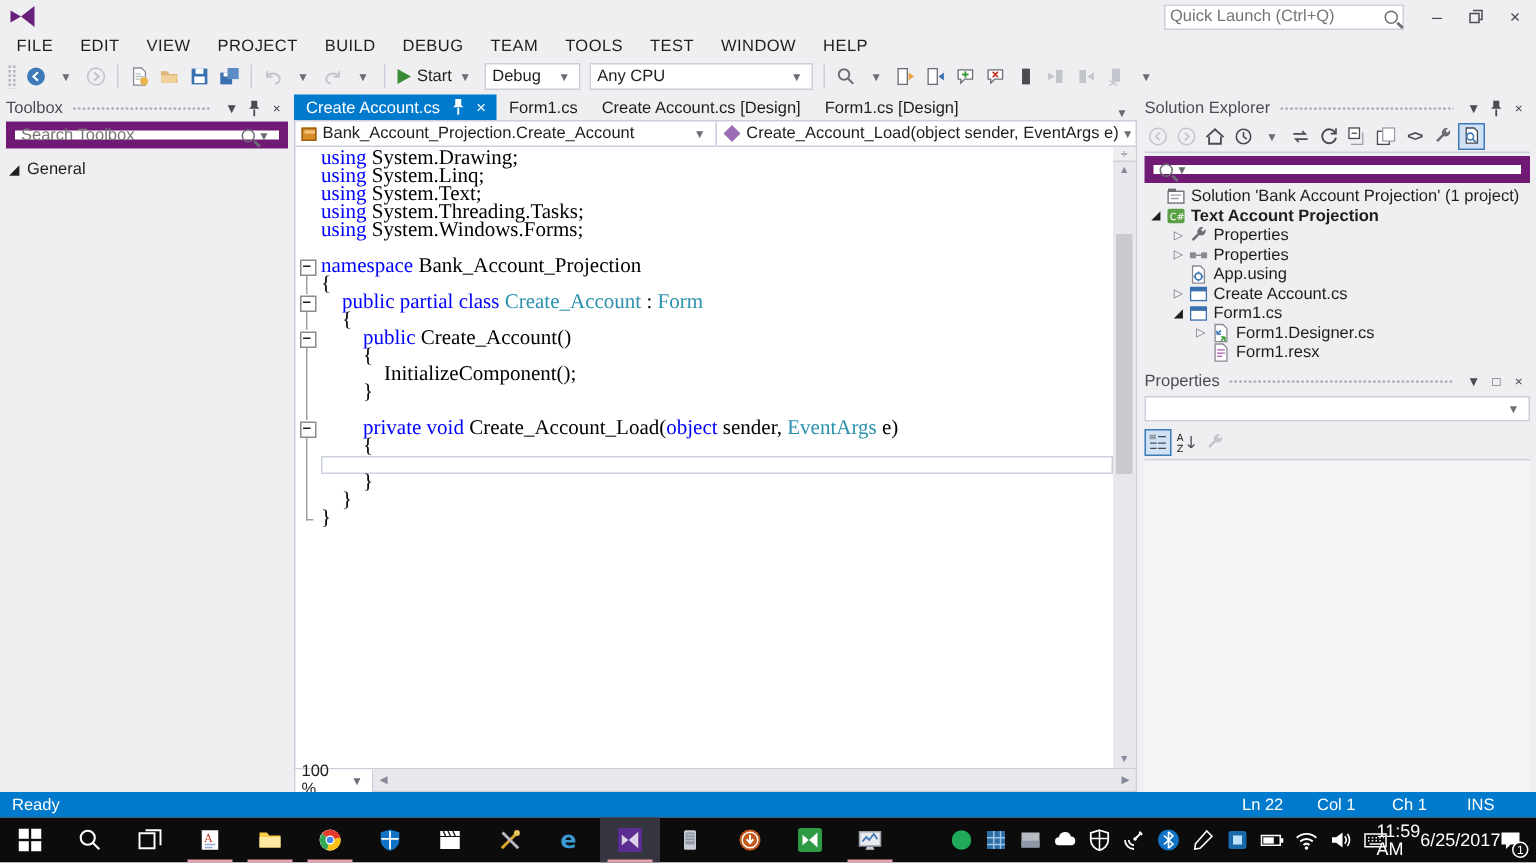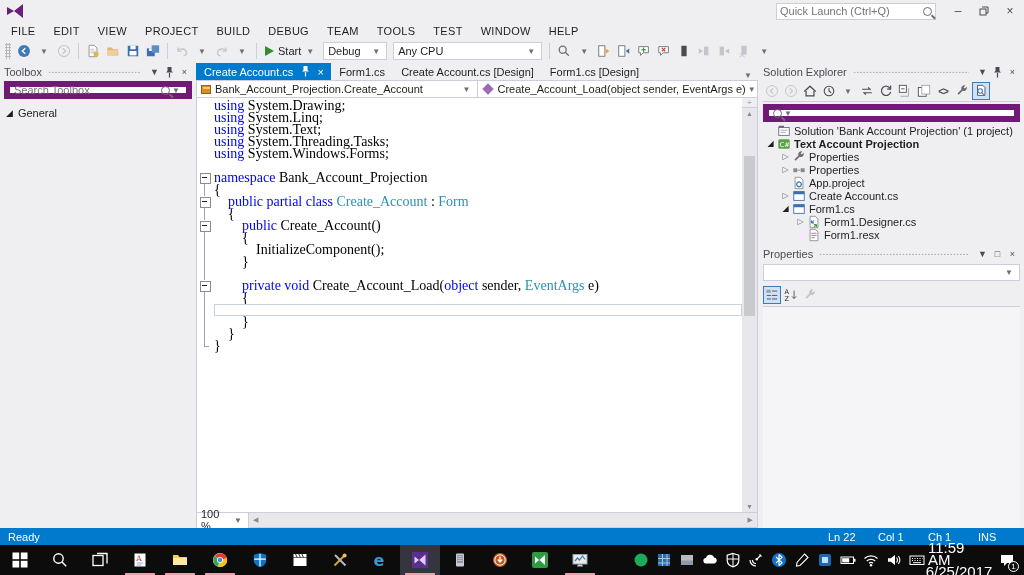--- a/index.html
+++ b/index.html
@@ -118,21 +118,21 @@
   .sb-cell{width:50px;flex:none}
   .sb-cell.last{width:40px;margin-right:6px}
 
   
   .taskbar{height:30px;background:#0c0c0c;display:flex;align-items:stretch;flex:none}
   .tb-tile{width:40px;display:flex;align-items:center;justify-content:center;position:relative;flex:none}
   .tb-tile.active{background:#35353f}
   .tb-tile .runline{position:absolute;bottom:0;left:5px;right:5px;height:2px;background:#e8a2ad}
   .tb-spacer{flex:1}
   .tray-tile{width:23px;display:flex;align-items:center;justify-content:center;flex:none}
-  .clock{width:62px;flex:none;display:flex;flex-direction:column;align-items:center;justify-content:center;color:#fff;font-size:15px;line-height:12px}
+  .clock{width:62px;flex:none;display:flex;flex-direction:row;align-items:center;justify-content:center;color:#fff;font-size:12px;line-height:12px}
   .notif{width:34px;flex:none;display:flex;align-items:center;justify-content:center;position:relative}
   .notif-badge{position:absolute;right:5px;bottom:3px;width:11px;height:11px;border-radius:50%;background:#111;border:1px solid #fff;color:#fff;font-size:8px;display:flex;align-items:center;justify-content:center}
 </style>
 </head>
 <body>
 
 <div class="app">
 
   <div class="titlebar">
     <span class="vslogo">
@@ -615,21 +615,21 @@
           </div>
           <div class="tree-row" style="padding-left: 17px;">
             <span class="tr-exp"></span>
             <span class="tr-icon">
               <svg width="14" height="14" viewBox="0 0 16 16">
                 <path d="M3.5 1.5h6l3 3v10h-9z" fill="#fff" stroke="#8a8a92"></path>
                 <circle cx="8" cy="9.5" r="2.6" fill="none" stroke="#3e79b8" stroke-width="1.3"></circle>
                 <path d="M8 5.8v1.2M8 12v1.2M4.3 9.5h1.2M10.5 9.5h1.2" stroke="#3e79b8"></path>
               </svg>
             </span>
-            <span class="tr-label">App.project</span>
+            <span class="tr-label">App.using</span>
           </div>
           <div class="tree-row" style="padding-left: 17px;">
             <span class="tr-exp">▷</span>
             <span class="tr-icon">
               <svg width="14" height="14" viewBox="0 0 16 16">
                 <rect x="2" y="3" width="12" height="10" fill="#fff" stroke="#3a6fb0"></rect>
                 <rect x="2" y="3" width="12" height="3" fill="#3a6fb0"></rect>
               </svg>
             </span>
             <span class="tr-label">Create Account.cs</span>

